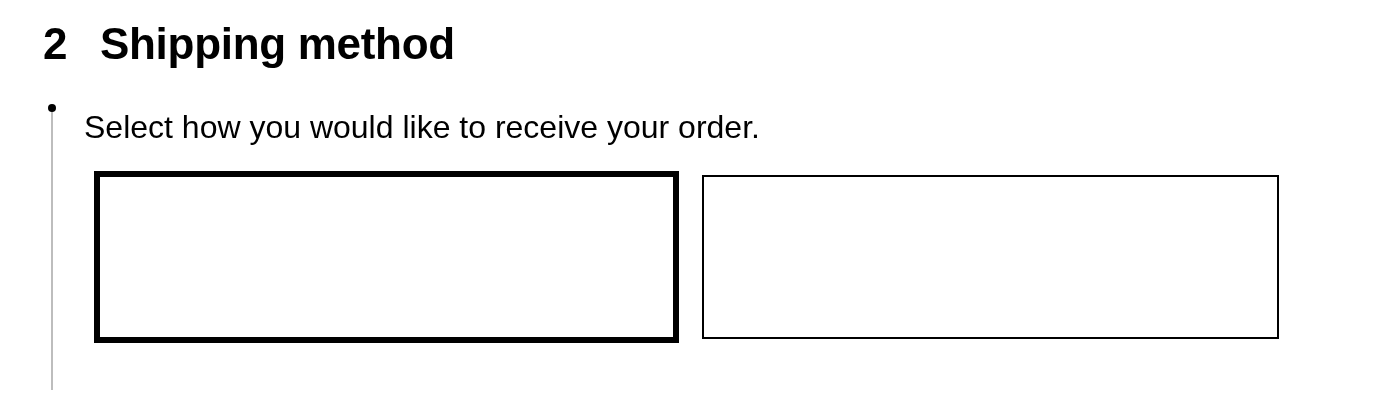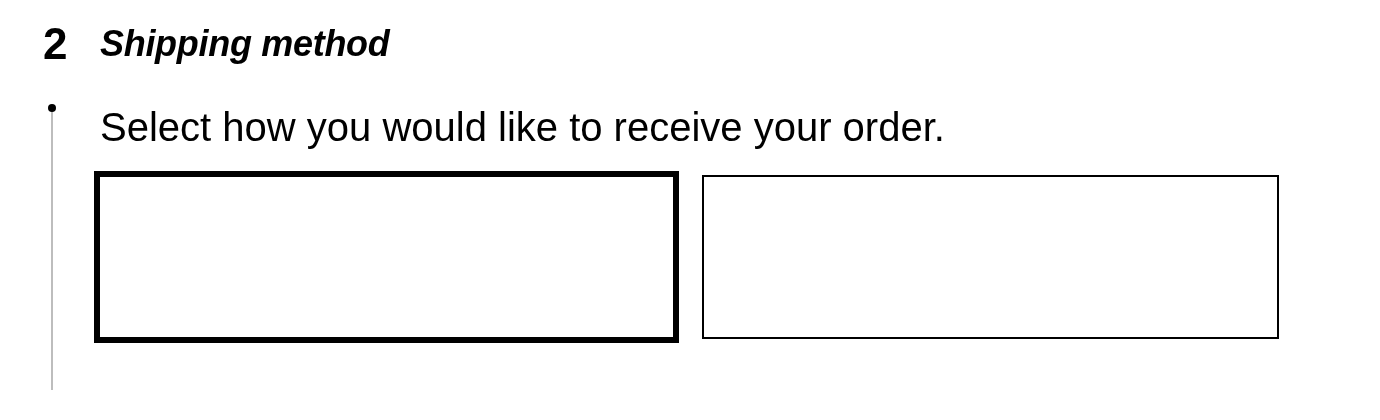--- a/index.html
+++ b/index.html
@@ -1,22 +1,22 @@
 <!DOCTYPE html>
 <html><head>
 <meta charset="utf-8">
 <style>
   html, body { margin:0; padding:0; background:#ffffff; }
   body { width:1380px; height:420px; position:relative; overflow:hidden;
          font-family:"Liberation Sans", "DejaVu Sans", sans-serif; color:#000; }
   .step-number { position:absolute; left:43px; top:18px; font-size:44px; font-weight:700; line-height:52px; }
-  .step-title { position:absolute; left:100px; top:18px; font-size:36px; font-weight:700; line-height:52px; letter-spacing:-0.3px;font-style:italic; }
+  .step-title { position:absolute; left:100px; top:18px; font-size:44px; font-weight:700; line-height:52px; letter-spacing:-0.3px; }
   .timeline-line { position:absolute; left:51px; top:108px; width:2px; height:282px; background:#bdbdbd; }
   .timeline-dot { position:absolute; left:48px; top:104px; width:8px; height:8px; border-radius:50%; background:#000; }
-  .description { position:absolute; left:100px; top:108px; font-size:40px; line-height:38px; }
+  .description { position:absolute; left:84px; top:108px; font-size:32px; line-height:38px; }
   .option-card { position:absolute; box-sizing:border-box; background:#fff; cursor:pointer; }
   .option-card.selected { left:94px; top:171px; width:585px; height:172px; border:6px solid #000; }
   .option-card.unselected { left:702px; top:175px; width:577px; height:164px; border:2px solid #000; }
 </style>
 </head>
 <body>
 
 <div>
   <div class="step-number">2</div>
   <div class="step-title">Shipping method</div>

